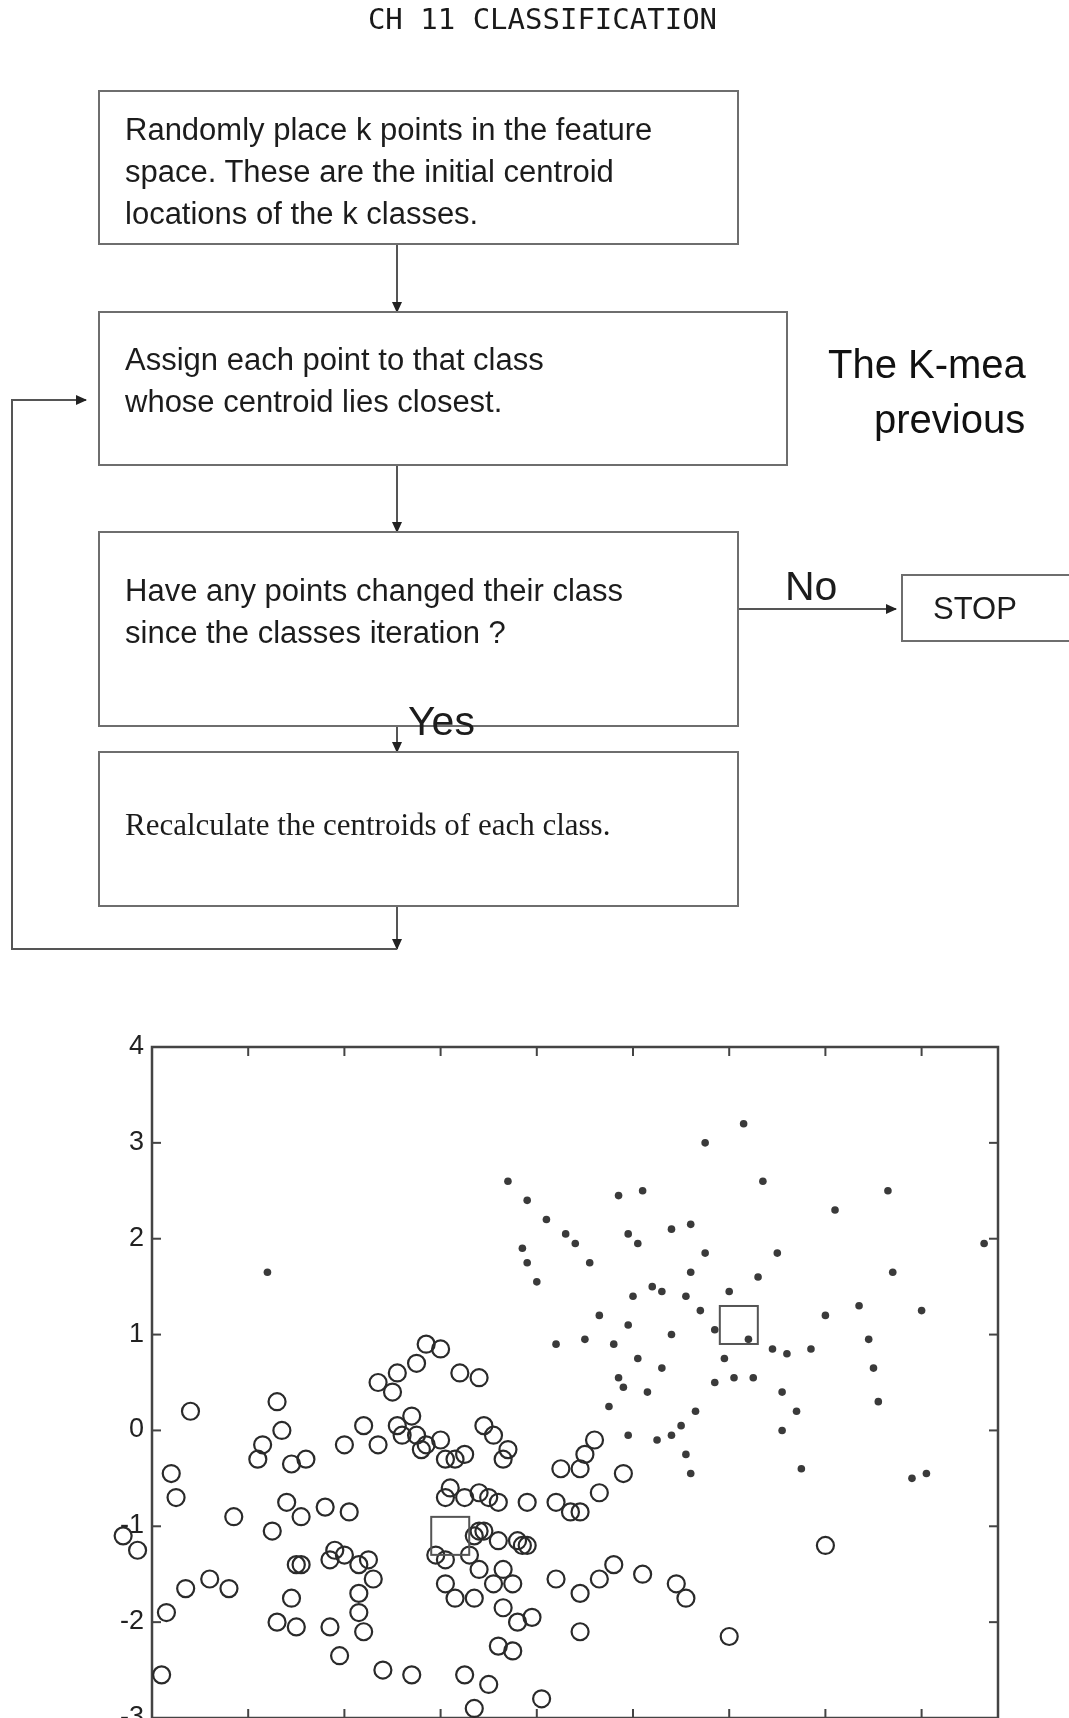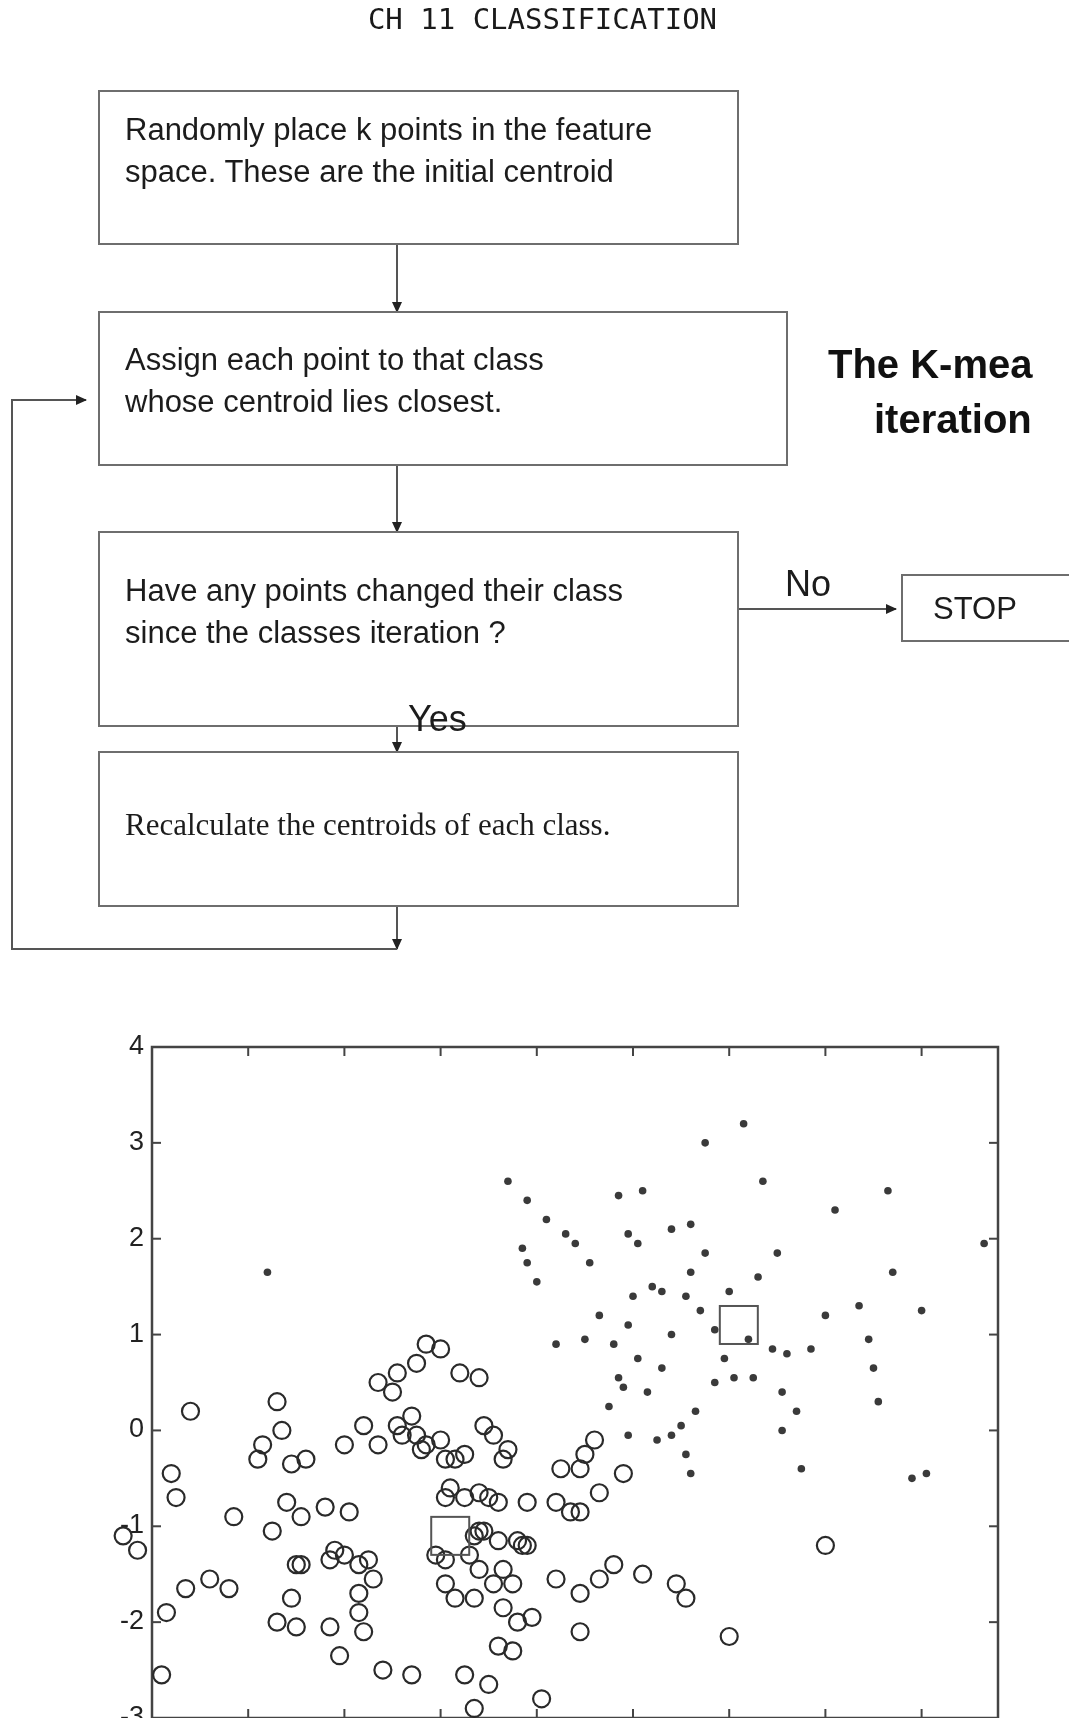--- a/index.html
+++ b/index.html
@@ -1,21 +1,21 @@
 <!DOCTYPE html>
 <html><head>
 <meta charset="utf-8">
 <style>
   html,body{margin:0;padding:0;background:#ffffff;}
   body{width:1069px;height:1718px;position:relative;overflow:hidden;font-family:"Liberation Sans",sans-serif;color:#1a1a1a;}
   .header{position:absolute;top:2px;left:0;width:1069px;text-align:center;font-family:"DejaVu Sans Mono","Liberation Mono",monospace;font-size:29px;letter-spacing:0px;color:#1a1a1a;padding-left:8px;}
   .fbox{position:absolute;border:2px solid #6e6e6e;box-sizing:border-box;background:#fff;font-family:"Liberation Sans",sans-serif;font-size:31px;line-height:42px;color:#1c1c1c;}
   .fbox .txt{position:absolute;left:25px;}
-  .label{position:absolute;font-family:"Liberation Sans",sans-serif;font-size:36px;color:#1c1c1c;}
-  .title{position:absolute;font-family:"Liberation Sans",sans-serif;font-weight:bold;font-size:40px;line-height:48px;color:#111;white-space:nowrap;text-align:center;}
+  .label{position:absolute;font-family:"Liberation Sans",sans-serif;font-size:41px;color:#1c1c1c;}
+  .title{position:absolute;font-family:"Liberation Sans",sans-serif;font-weight:normal;font-size:40px;line-height:48px;color:#111;white-space:nowrap;text-align:center;}
   svg{position:absolute;left:0;top:0;}
   .ytick{position:absolute;font-family:"Liberation Sans",sans-serif;font-size:27px;color:#222;text-align:right;width:50px;}
 </style>
 </head>
 <body>
 
 <div class="header">CH 11  CLASSIFICATION</div>
 
 <svg width="1069" height="960" viewBox="0 0 1069 960">
   <defs>
@@ -32,20 +32,21 @@
 
   <line x1="739" y1="609" x2="896" y2="609" stroke="#555" stroke-width="2" marker-end="url(#ah)"></line>
 
   <polyline points="397,906 397,949" fill="none" stroke="#555" stroke-width="2" marker-end="url(#ah)"></polyline>
   <polyline points="397,949 12,949 12,400 86,400" fill="none" stroke="#555" stroke-width="2" marker-end="url(#ah)"></polyline>
 </svg>
 
 <div class="fbox" style="left:98px;top:90px;width:641px;height:155px;padding-left:28px;">
   <div class="txt" style="top:17px;">Randomly place k points in the feature</div>
   <div class="txt" style="top:59px;">space. These are the initial centroid</div>
+  <div class="txt" style="top:101px;">locations of the k classes.</div>
 </div>
 
 <div class="fbox" style="left:98px;top:311px;width:690px;height:155px;">
   <div class="txt" style="top:26px;">Assign each point to that class</div>
   <div class="txt" style="top:68px;">whose centroid lies closest.</div>
 </div>
 
 <div class="fbox" style="left:98px;top:531px;width:641px;height:196px;">
   <div class="txt" style="top:37px;">Have any points changed their class</div>
   <div class="txt" style="top:79px;">since the classes iteration ?</div>
@@ -56,21 +57,21 @@
 </div>
 
 <div class="fbox" style="left:901px;top:574px;width:180px;height:68px;">
   <div class="txt" style="left:30px;top:12px;">STOP</div>
 </div>
 
 <div class="label" style="left:785px;top:563px;">No</div>
 <div class="label" style="left:408px;top:698px;">Yes</div>
 
 <div class="title" style="left:828px;top:340px;">The K-mea</div>
-<div class="title" style="left:874px;top:395px;">iteration</div>
+<div class="title" style="left:874px;top:395px;">previous</div>
 
 <div id="yticks">
     <div class="ytick" style="left: 94px; top: 1030px;">4</div>
     <div class="ytick" style="left: 94px; top: 1125.86px;">3</div>
     <div class="ytick" style="left: 94px; top: 1221.71px;">2</div>
     <div class="ytick" style="left: 94px; top: 1317.57px;">1</div>
     <div class="ytick" style="left: 94px; top: 1413.43px;">0</div>
     <div class="ytick" style="left: 94px; top: 1509.29px;">-1</div>
     <div class="ytick" style="left: 94px; top: 1605.14px;">-2</div>
     <div class="ytick" style="left: 94px; top: 1701px;">-3</div>

